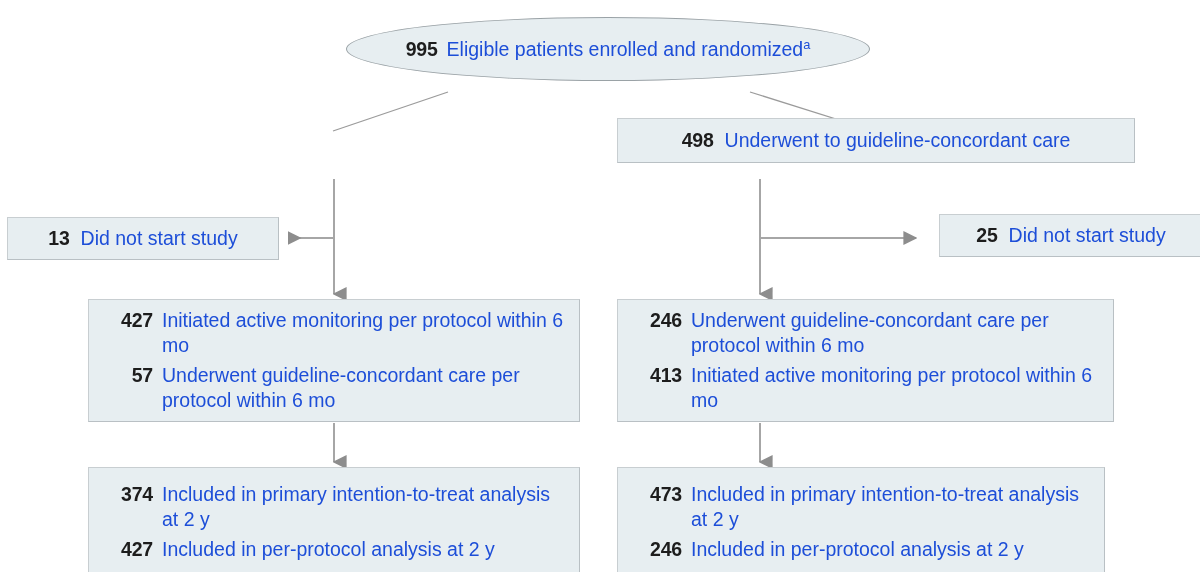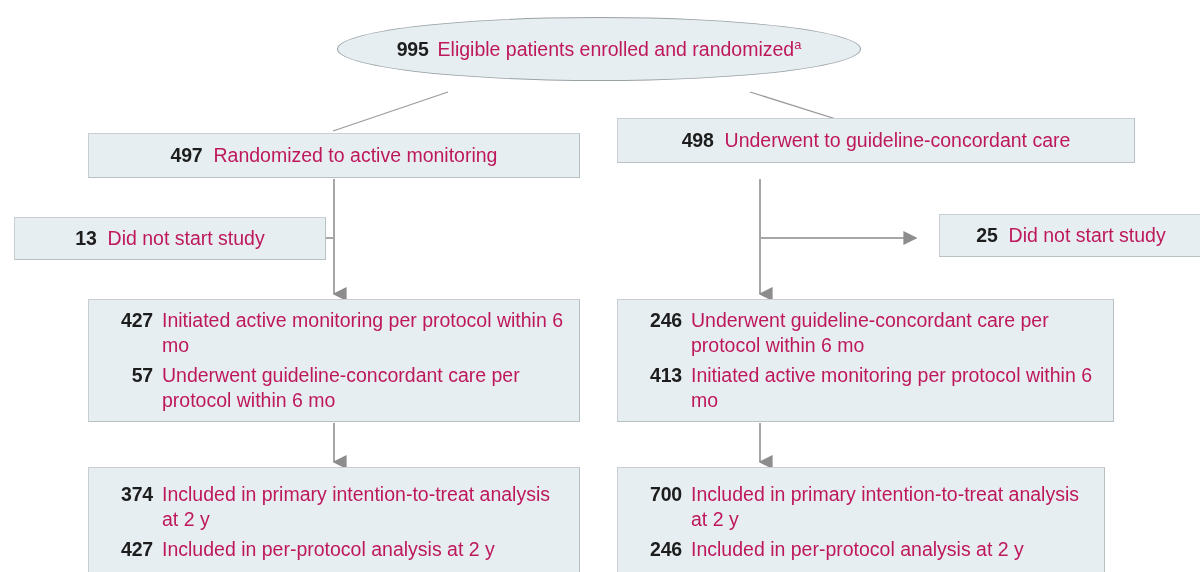--- a/index.html
+++ b/index.html
@@ -62,21 +62,21 @@
   .entry-num {
     font-weight: bold;
     text-align: right;
     flex: 0 0 auto;
     letter-spacing: -0.2px;
     color: #1d1d1d;
   }
   .entry-text {
     flex: 1 1 auto;
     padding-left: 9px;
-    color: #be185d;
+    color: #1d4ed8;
   }
   .sup {
     font-size: 0.66em;
     vertical-align: super;
     line-height: 0;
   }
 
   
   .node.centered {
     display: flex;
@@ -87,28 +87,28 @@
 
   
   .node.stacked {
     display: flex;
     flex-direction: column;
     justify-content: center;
   }
 
   
   #ellipse-enrolled {
-    left: 337px; top: 17px; width: 524px; height: 64px;
+    left: 346px; top: 17px; width: 524px; height: 64px;
   }
   #ellipse-enrolled .entry { font-size: 19.5px; }
 
   #box-arm-left  { left: 88px;  top: 133px; width: 492px; height: 45px; }
   #box-arm-right { left: 617px; top: 118px; width: 518px; height: 45px; }
 
-  #box-notstart-left  { left: 14px;   top: 217px; width: 312px; height: 43px; }
+  #box-notstart-left  { left: 7px;   top: 217px; width: 272px; height: 43px; }
   #box-notstart-right { left: 925px; top: 214px; width: 264px; height: 43px; margin-left: 14px; }
 
   #box-protocol-left  { left: 88px;  top: 299px; width: 492px; height: 123px; padding: 6px 14px 6px 12px; }
   #box-protocol-right { left: 617px; top: 299px; width: 497px; height: 123px; padding: 6px 14px 6px 12px; }
 
   #box-analysis-left  { left: 88px;  top: 467px; width: 492px; height: 110px; padding: 8px 14px 8px 12px; }
   #box-analysis-right { left: 617px; top: 467px; width: 488px; height: 110px; padding: 8px 14px 8px 12px; }
 
   
   #box-protocol-left  .entry-num { width: 52px; }
@@ -152,26 +152,20 @@
     <line x1="760" y1="423" x2="760" y2="462" stroke="#a6a6a6" stroke-width="2" marker-end="url(#arrow-down)"></line>
   </svg>
 
   <div class="node-ellipse" id="ellipse-enrolled">
     <div class="entry">
       <span class="entry-num">995</span>
       <span class="entry-text"><span>Eligible patients enrolled and randomized</span><span class="sup">a</span></span>
     </div>
   </div>
 
-  <div class="node centered" id="box-arm-left">
-    <div class="entry">
-      <span class="entry-num">497</span>
-      <span class="entry-text">Randomized to active monitoring</span>
-    </div>
-  </div>
 
   <div class="node centered" id="box-arm-right">
     <div class="entry">
       <span class="entry-num">498</span>
       <span class="entry-text">Underwent to guideline-concordant care</span>
     </div>
   </div>
 
   <div class="node centered" id="box-notstart-left">
     <div class="entry">
@@ -215,21 +209,21 @@
       <span class="entry-text">Included in primary intention-to-treat analysis at 2 y</span>
     </div>
     <div class="entry">
       <span class="entry-num">427</span>
       <span class="entry-text">Included in per-protocol analysis at 2 y</span>
     </div>
   </div>
 
   <div class="node stacked" id="box-analysis-right">
     <div class="entry">
-      <span class="entry-num">700</span>
+      <span class="entry-num">473</span>
       <span class="entry-text">Included in primary intention-to-treat analysis at 2 y</span>
     </div>
     <div class="entry">
       <span class="entry-num">246</span>
       <span class="entry-text">Included in per-protocol analysis at 2 y</span>
     </div>
   </div>
 
 </div>
 

